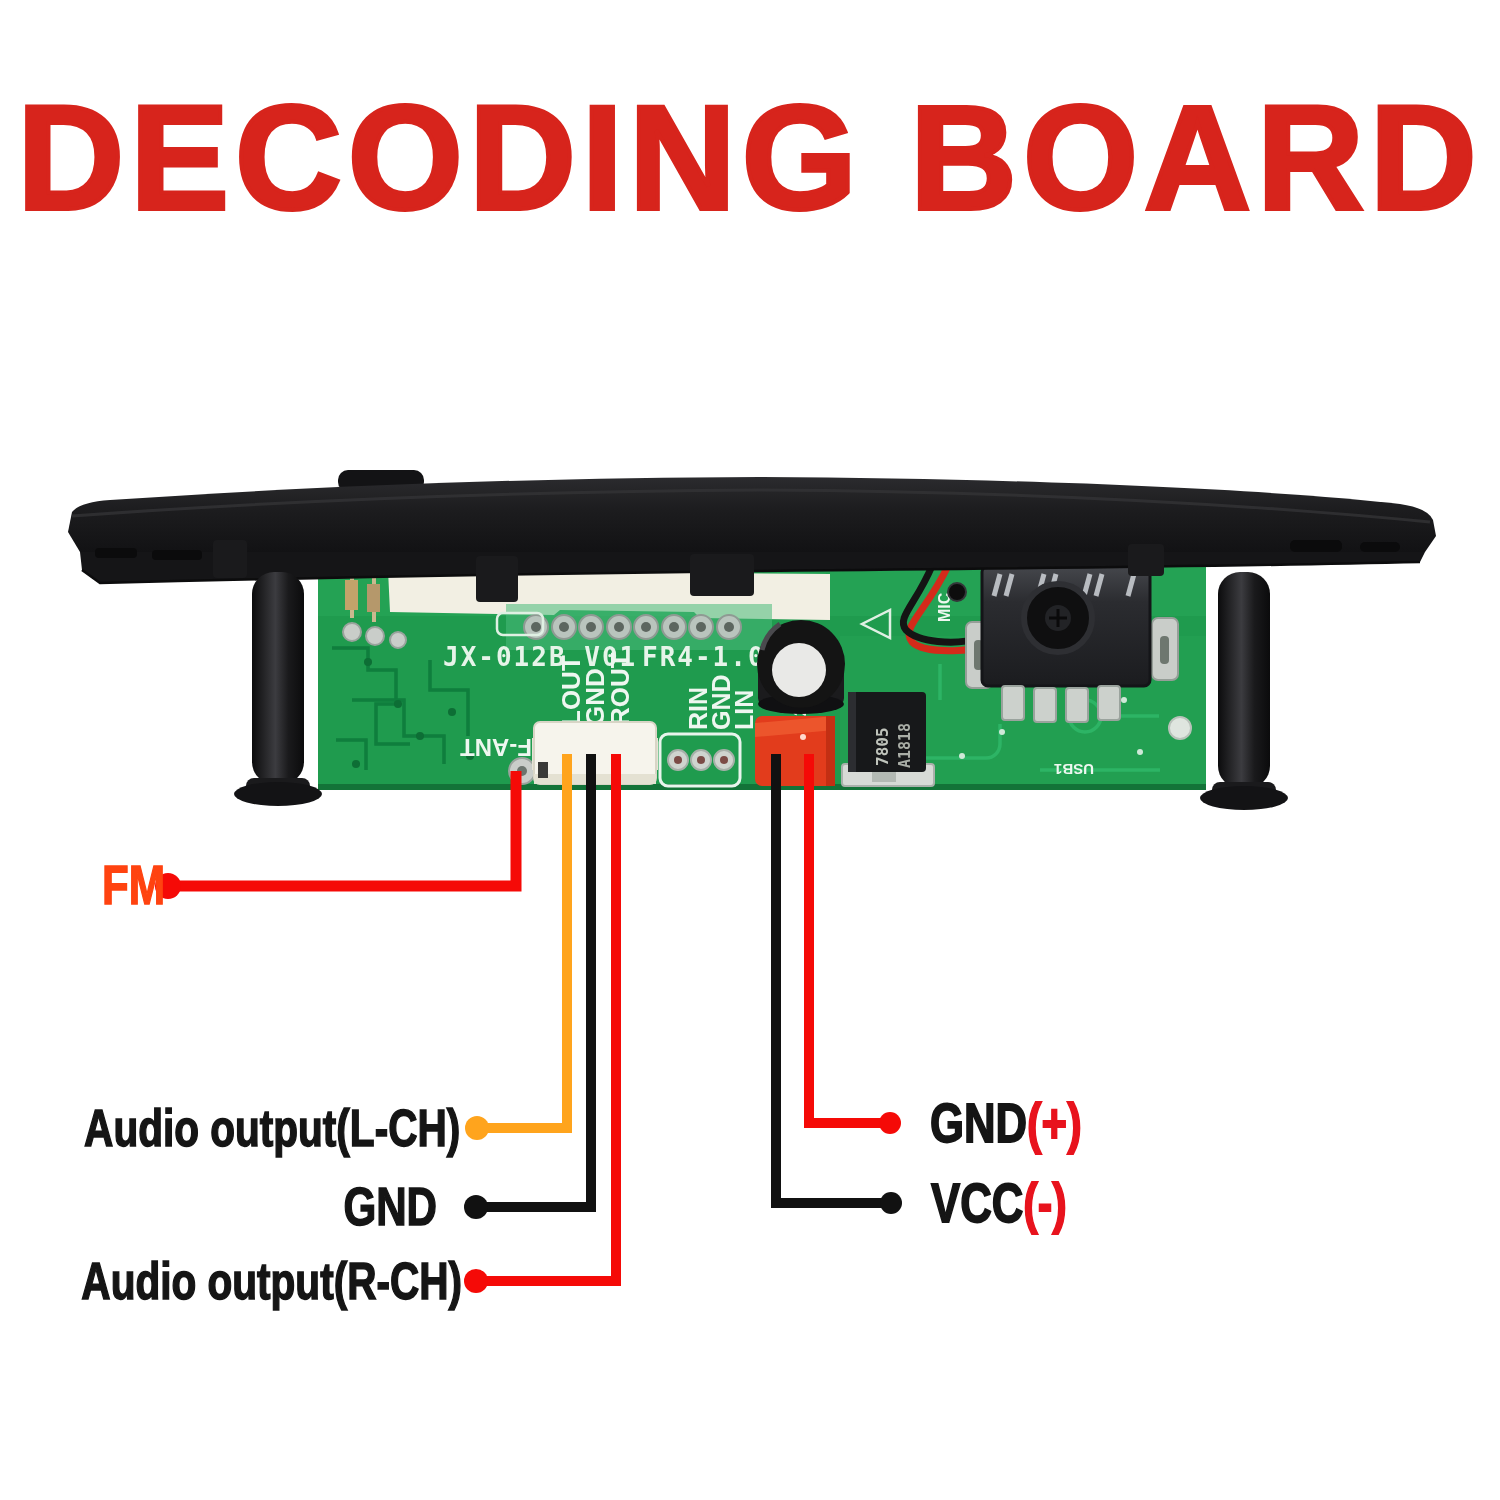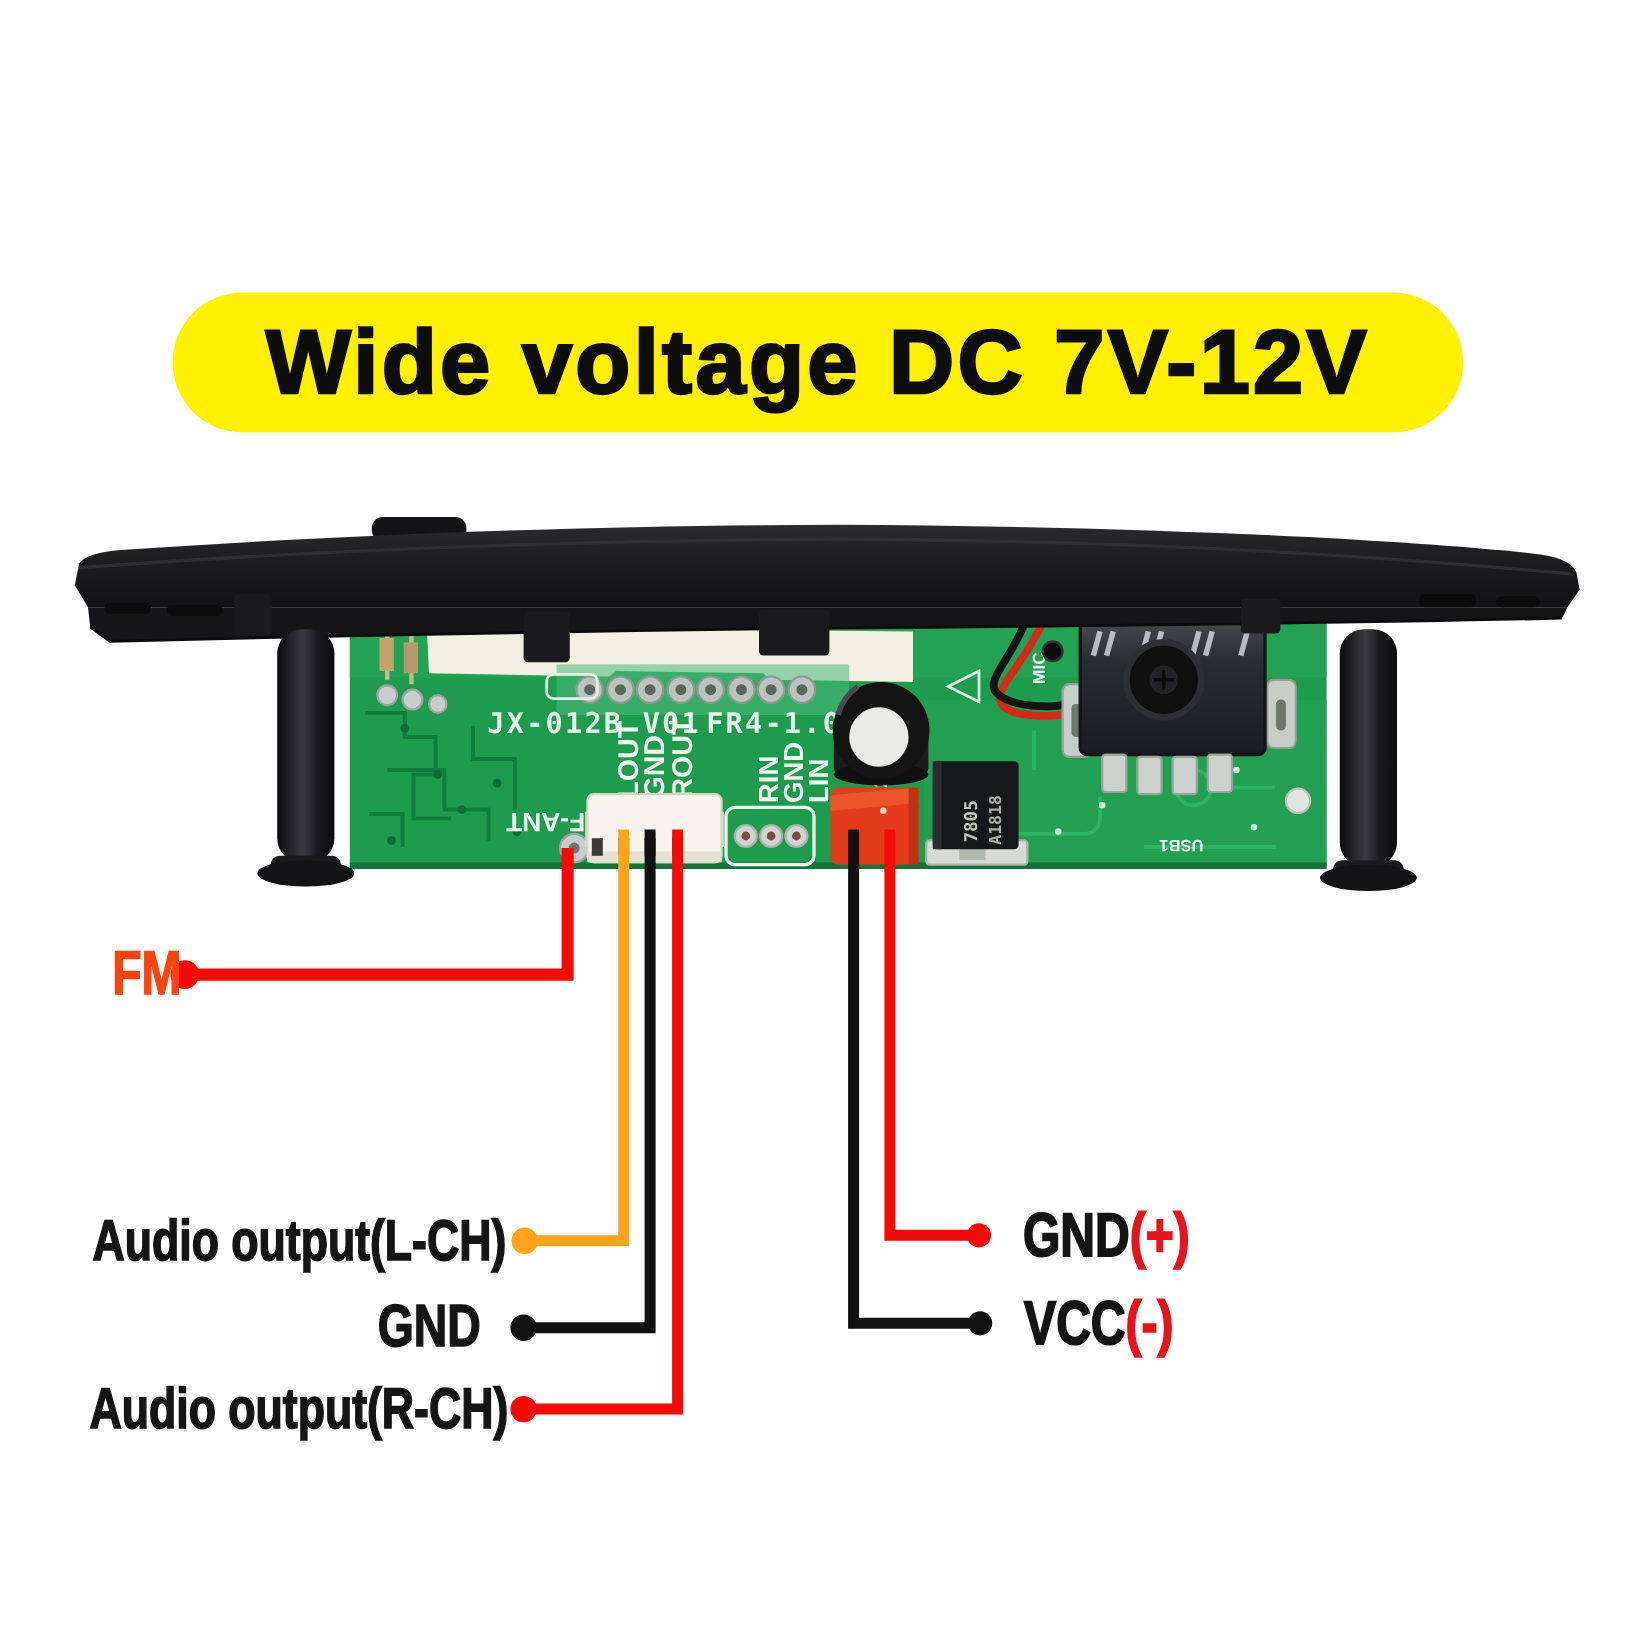--- a/index.html
+++ b/index.html
@@ -42,24 +42,22 @@
   .paren{color:#e8131d;-webkit-text-stroke:1.8px #e8131d;}
   
   .silk{font-family:"DejaVu Sans Mono","Liberation Mono",monospace;font-weight:bold;fill:#e6f4e9;}
   .silk2{font-family:"Liberation Sans",sans-serif;font-weight:bold;fill:#eef7f0;}
 </style>
 </head>
 <body>
 
 <div class="canvas">
 
-
-  <div class="banner">
-    <span class="banner-text">Wide voltage DC 7V-12V</span>
-  </div>
+  <div class="title">DECODING BOARD</div>
+
 
   <svg class="board-svg" width="1500" height="420" viewBox="0 440 1500 420" xmlns="http://www.w3.org/2000/svg">
     <defs>
       <linearGradient id="bezelG" x1="0" y1="0" x2="0" y2="1">
         <stop offset="0" stop-color="#2b2b2e"></stop>
           <stop offset="0.45" stop-color="#1c1c1e"></stop>
           <stop offset="1" stop-color="#121214"></stop>
       </linearGradient>
       <linearGradient id="pillarG" x1="0" y1="0" x2="1" y2="0">
         <stop offset="0" stop-color="#0b0b0c"></stop>

